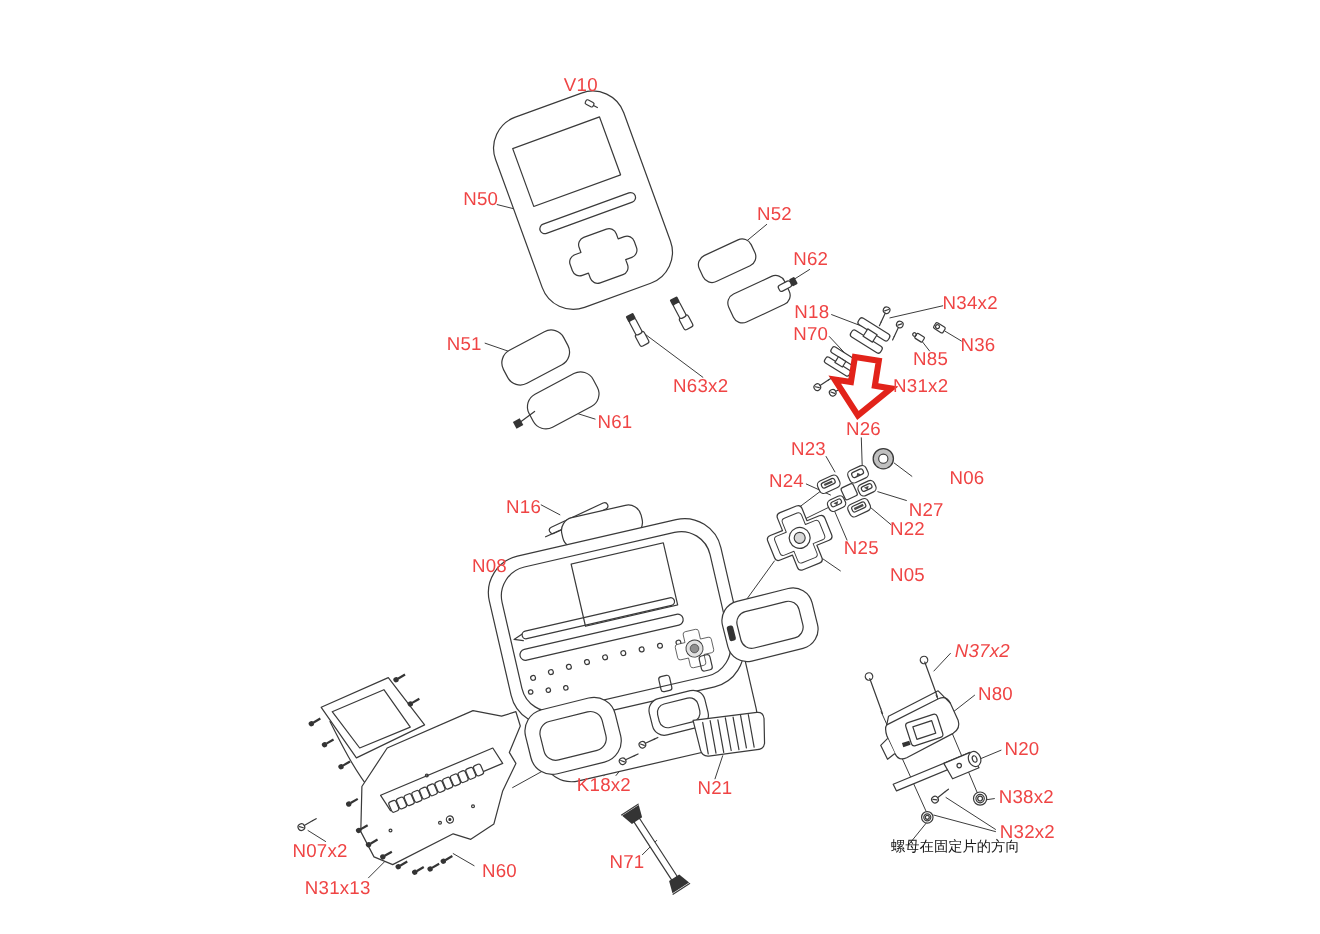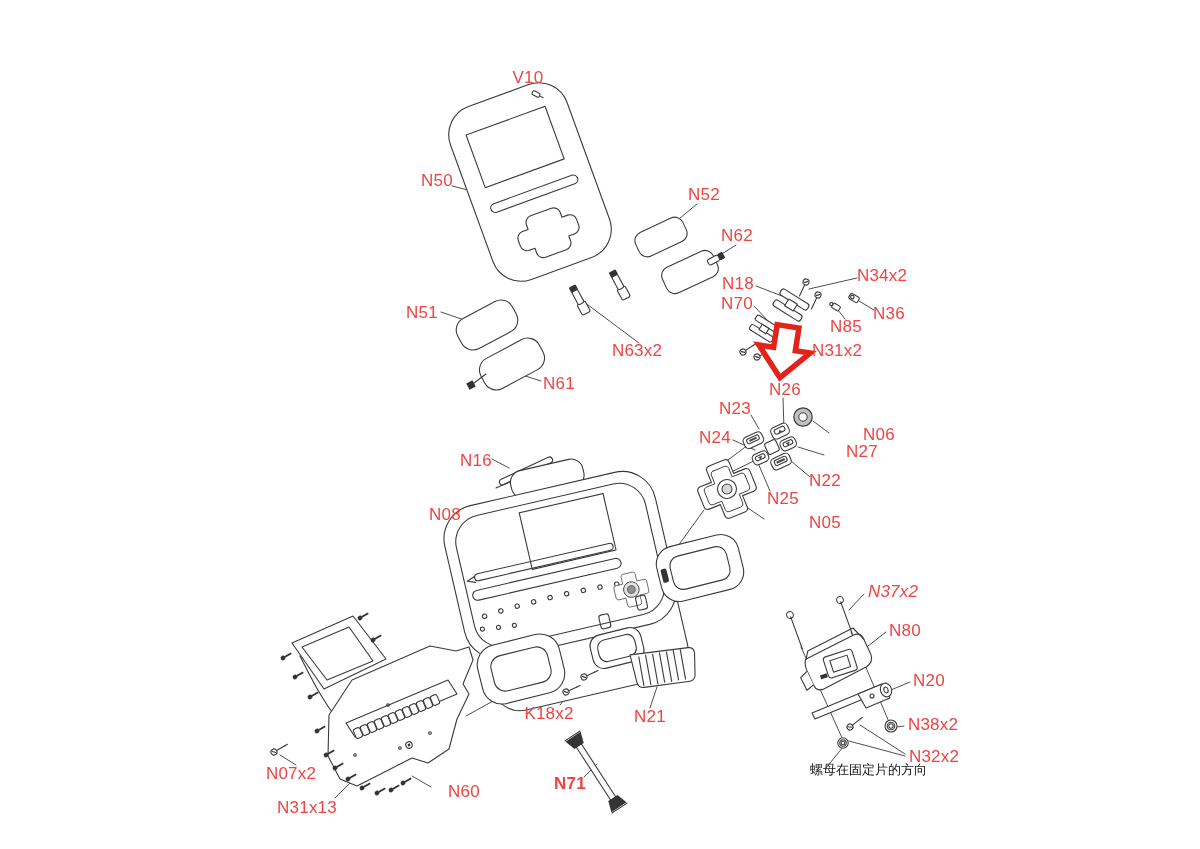--- a/index.html
+++ b/index.html
@@ -424,37 +424,37 @@
       <span class="part-label" style="left: 738px; top: 284px;">N18</span>
       <span class="part-label" style="left: 882px; top: 276px;">N34x2</span>
       <span class="part-label" style="left: 737px; top: 304px;">N70</span>
       <span class="part-label" style="left: 889px; top: 314px;">N36</span>
       <span class="part-label" style="left: 846px; top: 327px;">N85</span>
       <span class="part-label" style="left: 837px; top: 351px;">N31x2</span>
       <span class="part-label" style="left: 785px; top: 390px;">N26</span>
       <span class="part-label" style="left: 735px; top: 409px;">N23</span>
       <span class="part-label" style="left: 847px; top: 435px; margin-left: 32px;">N06</span>
       <span class="part-label" style="left: 715px; top: 438px; text-align: center;">N24</span>
-      <span class="part-label" style="left: 842px; top: 452px; margin-left: 20px;">N27</span>
+      <span class="part-label" style="left: 842px; top: 464px;">N27</span>
       <span class="part-label" style="left: 825px; top: 481px;">N22</span>
       <span class="part-label" style="left: 783px; top: 499px;">N25</span>
       <span class="part-label" style="left: 781px; top: 523px; margin-left: 44px;">N05</span>
       <span class="part-label" style="left: 476px; top: 461px;">N16</span>
       <span class="part-label" style="left: 422px; top: 313px;">N51</span>
       <span class="part-label" style="left: 637px; top: 351px;">N63x2</span>
       <span class="part-label" style="left: 559px; top: 384px;">N61</span>
       <span class="part-label" style="left: 445px; top: 515px;">N08</span>
       <span class="part-label" style="left: 893px; top: 592px; font-style: italic;">N37x2</span>
       <span class="part-label" style="left: 905px; top: 631px;">N80</span>
       <span class="part-label" style="left: 929px; top: 681px;">N20</span>
       <span class="part-label" style="left: 933px; top: 725px;">N38x2</span>
       <span class="part-label" style="left: 934px; top: 757px;">N32x2</span>
       <span class="part-label" style="left: 549px; top: 714px;">K18x2</span>
       <span class="part-label" style="left: 650px; top: 717px;">N21</span>
-      <span class="part-label" style="left: 570px; top: 784px; font-weight: bold;">N71</span>
-      <span class="part-label" style="left: 464px; top: 792px;">N60</span>
+      <span class="part-label" style="left: 570px; top: 784px;">N71</span>
+      <span class="part-label" style="left: 454px; top: 792px;">N60</span>
       <span class="part-label" style="left: 291px; top: 774px;">N07x2</span>
       <span class="part-label" style="left: 307px; top: 808px;">N31x13</span>
     </div>
 
 <div class="note-label" style="left:810px; top:770px;">螺母在固定片的方向</div>
 
 </div>
 
 </body></html>

